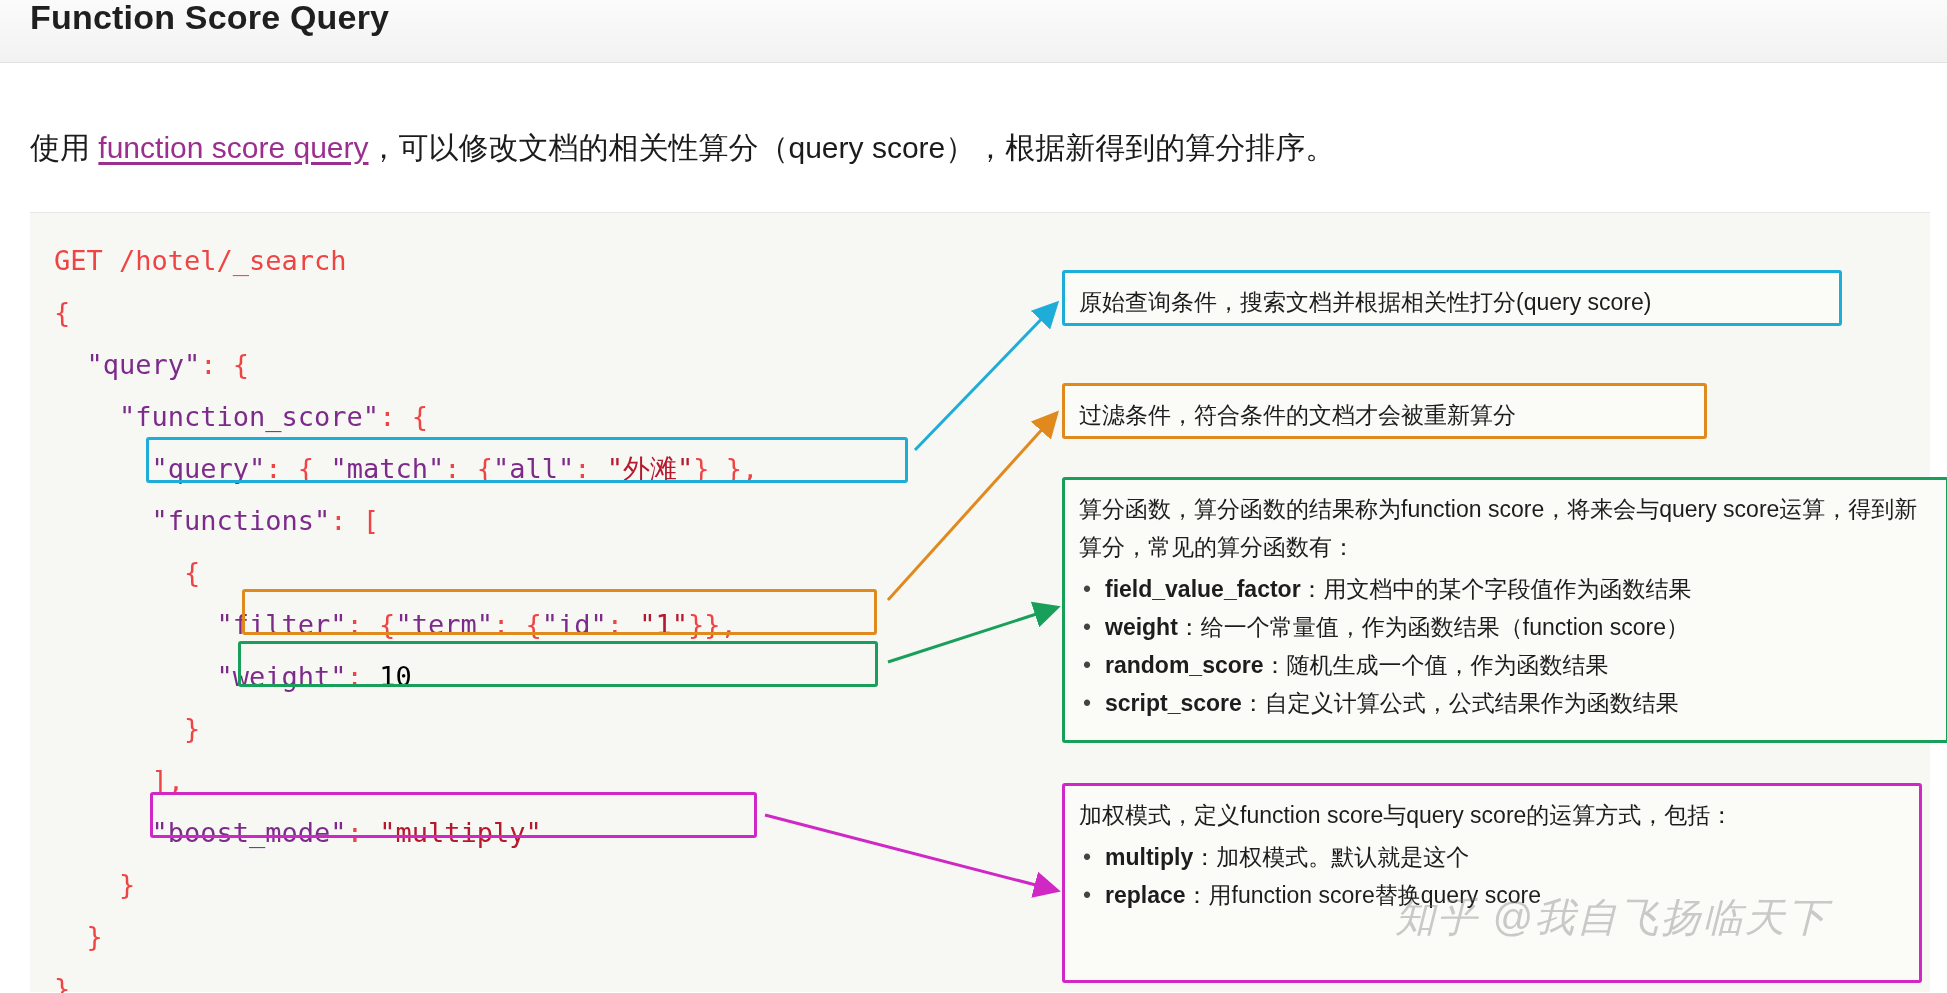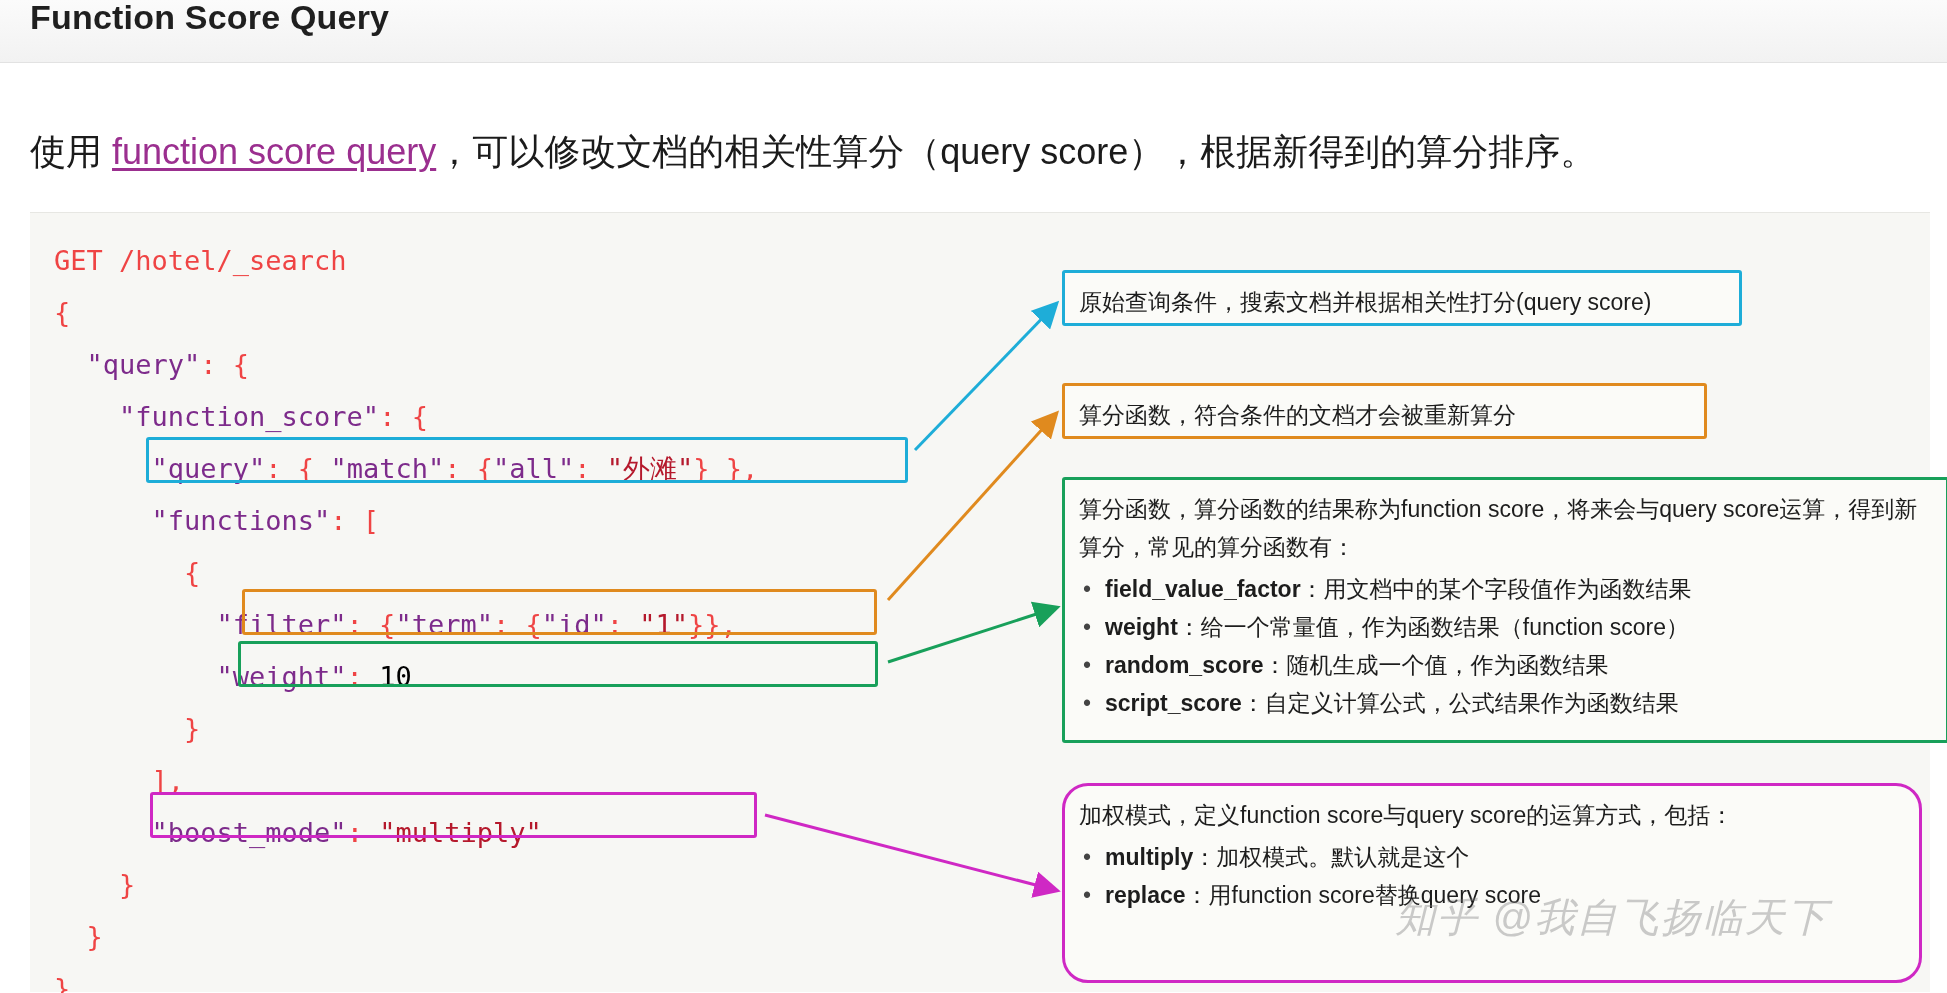--- a/index.html
+++ b/index.html
@@ -32,21 +32,21 @@
     left:30px; top:-2px;
     font-size:34px;
     font-weight:bold;
     letter-spacing:0.2px;
     color:#1f1f1f;
   }
   
   .intro{
     position:absolute;
     left:30px; top:128px;
-    font-size:36px;
+    font-size:30px;
     color:#1b1b1b;
     white-space:nowrap;
   }
   .intro a{
     color:#9b2f8f;
     text-decoration:underline;
     text-underline-offset:4px;
   }
   
   .code-panel{
@@ -102,24 +102,24 @@
   }
   .callout ul{margin:4px 0 0 0;padding-left:26px;list-style:none;}
   .callout li{position:relative;margin:0;padding:0;}
   .callout li:before{
     content:"•";
     position:absolute;
     left:-22px; top:0;
     color:#444;
   }
   .callout b{font-weight:bold;}
-  .c-blue{left:1062px; top:270px; width:680px; height:56px; border-color:#1eadd8;}
+  .c-blue{left:1062px; top:270px; width:780px; height:56px; border-color:#1eadd8;}
   .c-orange{left:1062px; top:383px; width:645px; height:56px; border-color:#e08a1e;}
   .c-green{left:1062px; top:477px; width:887px; height:266px; border-color:#18a05a;}
-  .c-magenta{left:1062px; top:783px; width:860px; height:200px; border-color:#cf28c4;border-radius:26px;}
+  .c-magenta{left:1062px; top:783px; width:860px; height:200px; border-color:#cf28c4;}
 
   
   svg.arrows{
     position:absolute;
     left:0; top:0;
     width:1947px;
     height:993px;
     pointer-events:none;
   }
   
@@ -193,21 +193,21 @@
     <line x1="888" y1="662" x2="1055" y2="608" stroke="#18a05a" stroke-width="3" marker-end="url(#ah-green)"></line>
 
     <line x1="765" y1="815" x2="1055" y2="890" stroke="#cf28c4" stroke-width="3" marker-end="url(#ah-magenta)"></line>
   </svg>
 
   <div class="callout c-blue">
     <span>原始查询条件，搜索文档并根据相关性打分(query score)</span>
   </div>
 
   <div class="callout c-orange">
-    <span>算分函数，符合条件的文档才会被重新算分</span>
+    <span>过滤条件，符合条件的文档才会被重新算分</span>
   </div>
 
   <div class="callout c-green">
     <div>算分函数，算分函数的结果称为function score，将来会与query score运算，得到新算分，常见的算分函数有：</div>
     <ul>
       <li><b>field_value_factor</b><span>：用文档中的某个字段值作为函数结果</span></li>
       <li><b>weight</b><span>：给一个常量值，作为函数结果（function score）</span></li>
       <li><b>random_score</b><span>：随机生成一个值，作为函数结果</span></li>
       <li><b>script_score</b><span>：自定义计算公式，公式结果作为函数结果</span></li>
     </ul>

